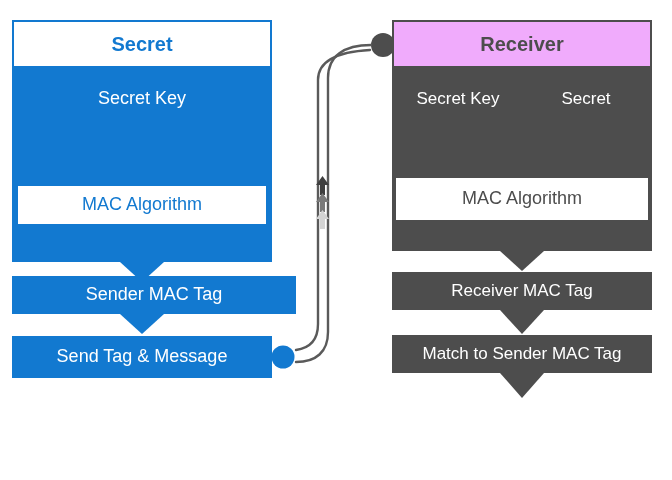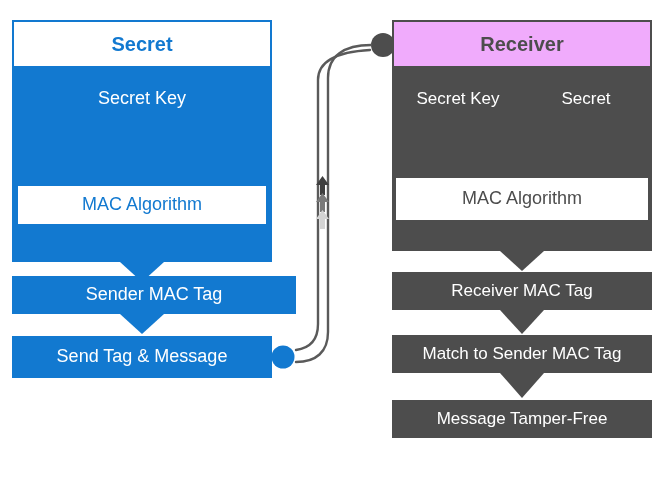--- a/index.html
+++ b/index.html
@@ -245,17 +245,14 @@
   </div>
 
   <div class="node rx-tag">
     <span>Receiver MAC Tag</span>
   </div>
 
   <div class="node rx-match">
     <span>Match to Sender MAC Tag</span>
   </div>
 
-  <div class="node rx-free">
-    <span>Message Tamper-Free</span>
-  </div>
 
 </div>
 
 </body></html>

